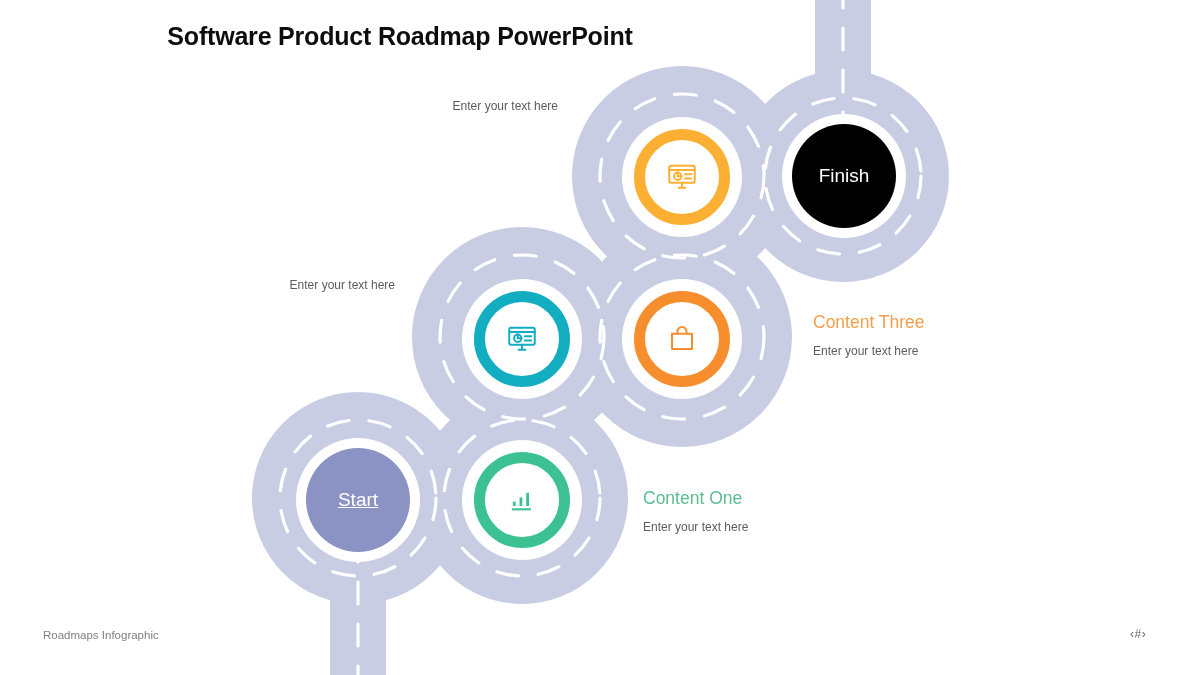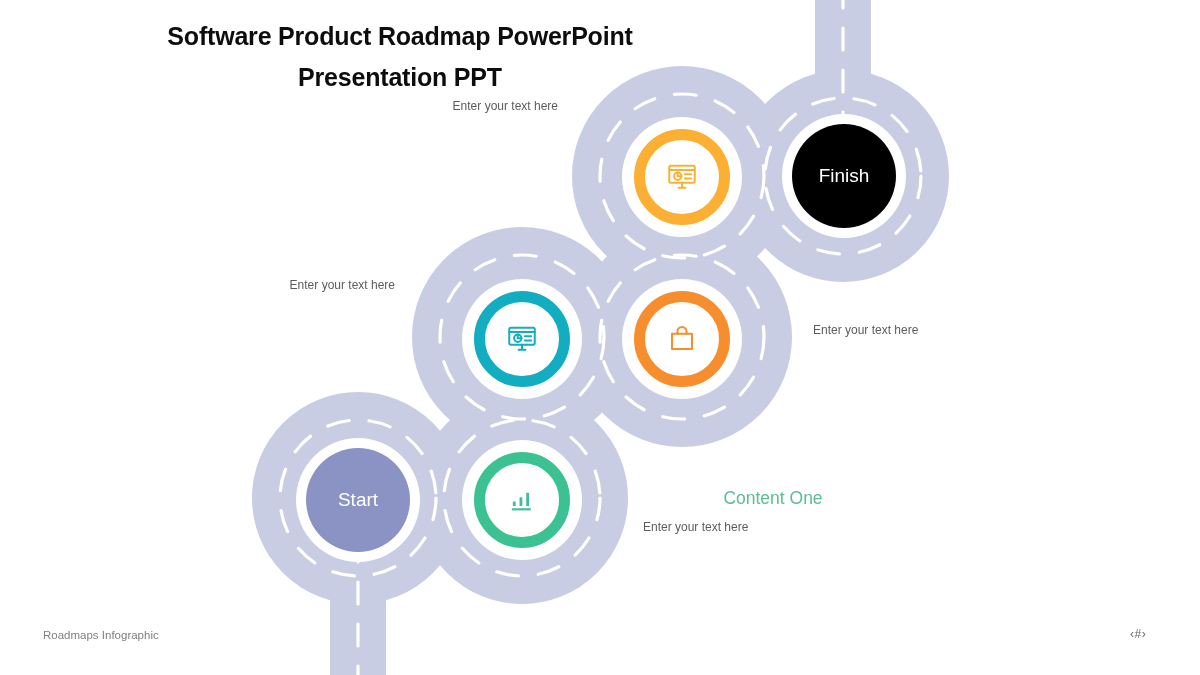--- a/index.html
+++ b/index.html
@@ -102,21 +102,21 @@
   #halo-two   { left: 462px; top: 279px; width: 120px; height: 120px; }
   #halo-three { left: 622px; top: 279px; width: 120px; height: 120px; }
   #halo-one   { left: 462px; top: 440px; width: 120px; height: 120px; }
   #halo-start { left: 296px; top: 438px; width: 124px; height: 124px; }
   #halo-finish{ left: 782px; top: 114px; width: 124px; height: 124px; }
 
   #marker-four  { left: 634px; top: 129px; }
   #marker-two   { left: 474px; top: 291px; }
   #marker-three { left: 634px; top: 291px; }
   #marker-one   { left: 474px; top: 452px; }
-  #marker-start { left: 306px; top: 448px; }
+  #marker-start { left: 306px; top: 448px; text-decoration: underline; }
   #marker-finish{ left: 792px; top: 124px; }
 
   .marker svg { display: block; }
 
   
   #footer-note {
     position: absolute;
     left: 43px;
     top: 629px;
     font-size: 11.5px;
@@ -171,21 +171,20 @@
       <circle class="road-dash" cx="522" cy="337" r="82"></circle>
       <circle class="road-dash" cx="682" cy="337" r="82"></circle>
       <circle class="road-dash" cx="682" cy="176" r="82"></circle>
       <circle class="road-dash" cx="843" cy="176" r="78"></circle>
       <path class="road-dash" d="M 843 176 L 843 -25"></path>
     </g>
   </svg>
 
   <div id="slide-title">
     <div>Software Product Roadmap PowerPoint</div>
-    <div>Presentation PPT</div>
   </div>
 
   <div class="marker-halo" id="halo-four"></div>
   <div class="marker-halo" id="halo-two"></div>
   <div class="marker-halo" id="halo-three"></div>
   <div class="marker-halo" id="halo-one"></div>
   <div class="marker-halo" id="halo-start"></div>
   <div class="marker-halo" id="halo-finish"></div>
 
   <div class="marker marker-ring" id="marker-four" style="border-color:#fbb034;">
@@ -250,24 +249,25 @@
 
   <div class="node-label align-right" id="label-four">
     <div class="label-sub">Enter your text here</div>
   </div>
 
   <div class="node-label align-right" id="label-two">
     <div class="label-sub">Enter your text here</div>
   </div>
 
   <div class="node-label align-left" id="label-three">
+    <div class="label-title" style="color:#f0a14b;">Content Three</div>
     <div class="label-sub">Enter your text here</div>
   </div>
 
   <div class="node-label align-left" id="label-one">
-    <div class="label-title" style="color:#5cbd92;text-align:center;">Content One</div>
+    <div class="label-title" style="color:#5cbd92;">Content One</div>
     <div class="label-sub">Enter your text here</div>
   </div>
 
   <div id="footer-note">Roadmaps Infographic</div>
   <div id="page-number">‹#›</div>
 
 </div>
 
 </body></html>

